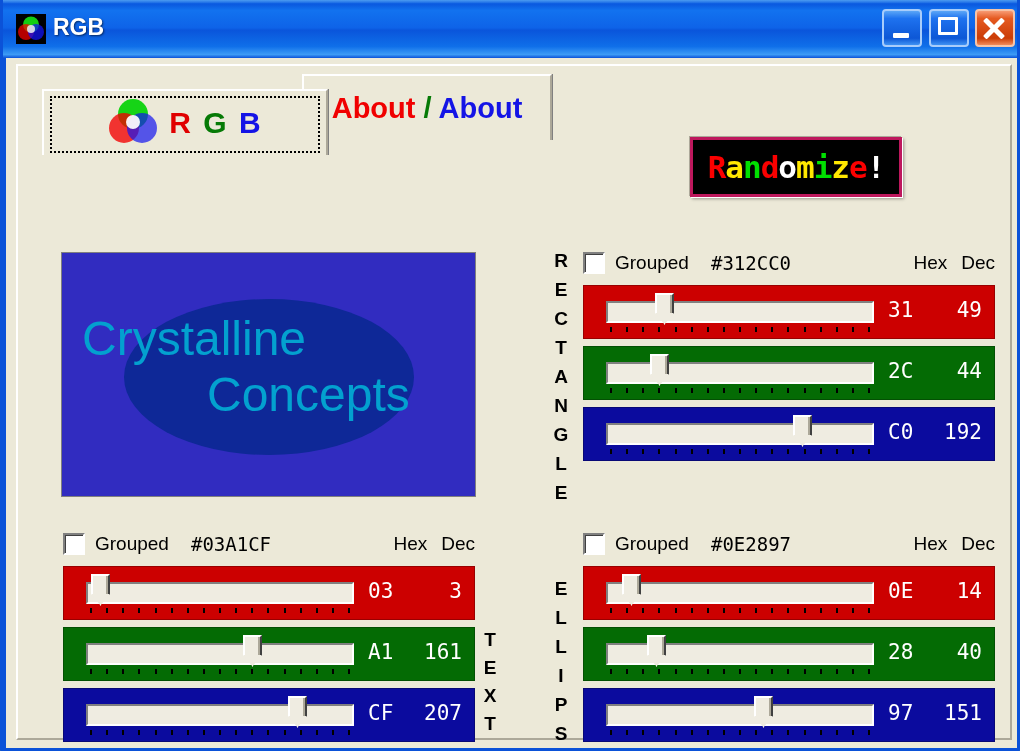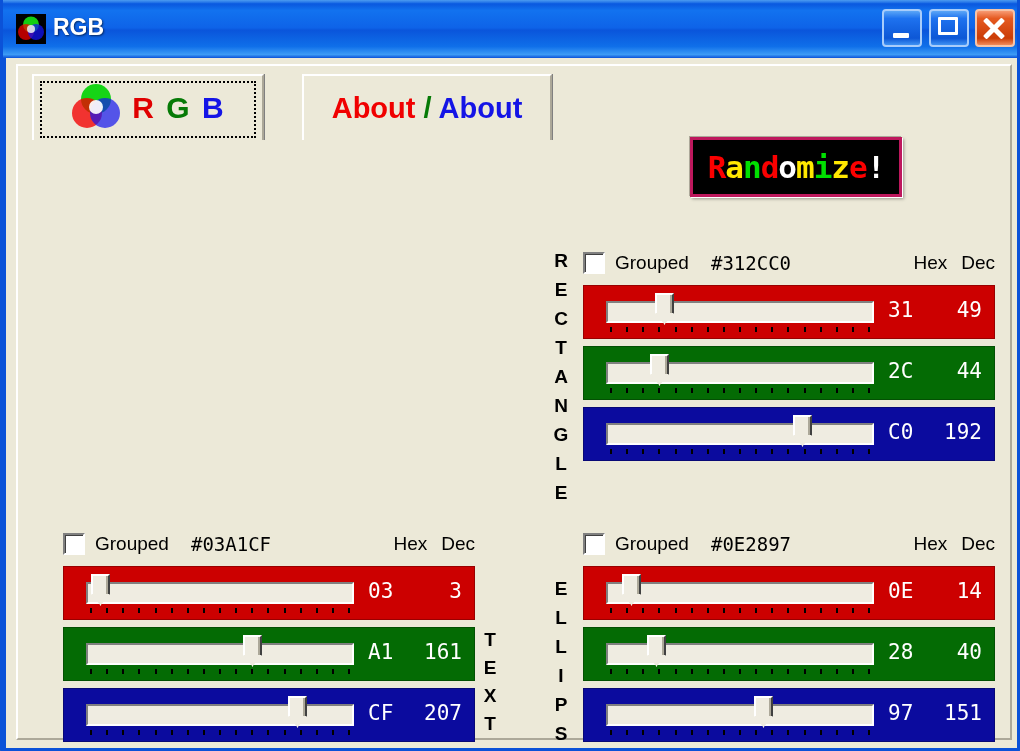--- a/index.html
+++ b/index.html
@@ -81,21 +81,21 @@
   
   .tabstrip{position:absolute;left:12px;top:8px;height:68px;}
   .tab{
     position:absolute;top:0;height:66px;box-sizing:border-box;
     background:#ece9d8;
     border:2px solid #fff;
     border-right-color:#aca899;
     border-bottom:none;
     display:flex;align-items:center;justify-content:center;
   }
-  .tab.sel{left:2px;width:232px;z-index:3;box-shadow:1px 0 0 #808080;}
+  .tab.sel{left:12px;width:286px;z-index:3;box-shadow:1px 0 0 #808080;margin-top:15px;}
   .tab.unsel{left:272px;width:250px;z-index:2;box-shadow:1px 0 0 #808080;}
   .focusring{
     position:absolute;left:6px;top:5px;right:6px;bottom:2px;
     border:2px dotted #000;
   }
   .tabrow{display:flex;align-items:center;gap:10px;position:relative;z-index:4;}
   .rgbwheel{width:52px;height:52px;display:block;}
   .rgbletters{font-size:30px;font-weight:bold;letter-spacing:2px;font-family:"Liberation Sans",sans-serif;}
   .rgbletters .lr{color:#e00000;}
   .rgbletters .lg{color:#067a06;}
@@ -260,20 +260,28 @@
         </div>
         <div class="tab unsel">
           <div class="helptab"><span class="hp">About</span><span class="sl"> / </span><span class="ab">About</span></div>
         </div>
       </div>
 
       <div class="randomize">
         <span id="rand-label"><span style="color: rgb(251, 0, 0);">R</span><span style="color: rgb(255, 232, 0);">a</span><span style="color: rgb(0, 224, 0);">n</span><span style="color: rgb(251, 0, 0);">d</span><span style="color: rgb(255, 255, 255);">o</span><span style="color: rgb(255, 232, 0);">m</span><span style="color: rgb(0, 224, 0);">i</span><span style="color: rgb(255, 232, 0);">z</span><span style="color: rgb(251, 0, 0);">e</span><span style="color: rgb(255, 255, 255);">!</span></span>
       </div>
 
+      <div class="preview">
+        <svg width="413" height="243" viewBox="0 0 413 243" id="preview-svg">
+          <rect id="pv-rect" x="0" y="0" width="413" height="243" fill="#312CC0"></rect>
+          <ellipse id="pv-ellipse" cx="207" cy="124" rx="145" ry="78" fill="#0E2897"></ellipse>
+          <text id="pv-t1" x="20" y="102" font-family="Liberation Sans, sans-serif" font-size="48" fill="#03A1CF">Crystalline</text>
+          <text id="pv-t2" x="145" y="158" font-family="Liberation Sans, sans-serif" font-size="48" fill="#03A1CF">Concepts</text>
+        </svg>
+      </div>
 
       <div class="vlabel" style="left: 532px; top: 180px; line-height: 29px;" id="vl-rect">
           <span>R</span>
           <span>E</span>
           <span>C</span>
           <span>T</span>
           <span>A</span>
           <span>N</span>
           <span>G</span>
           <span>L</span>

